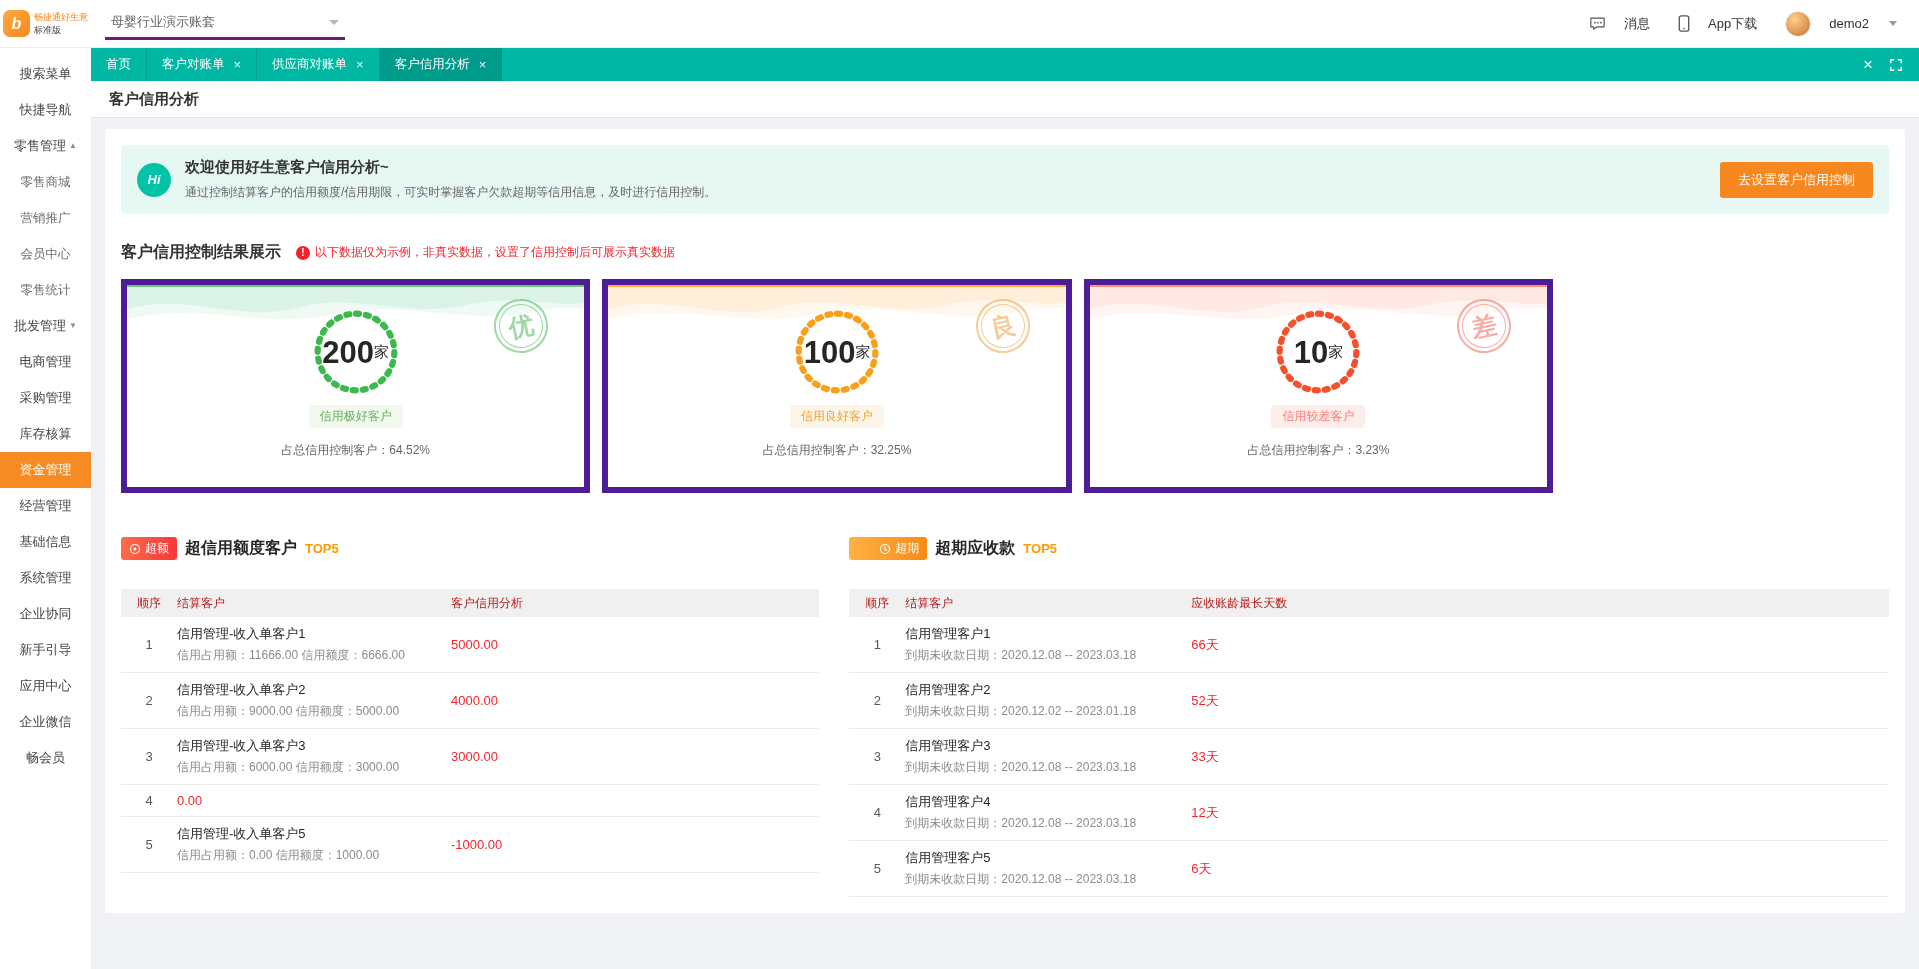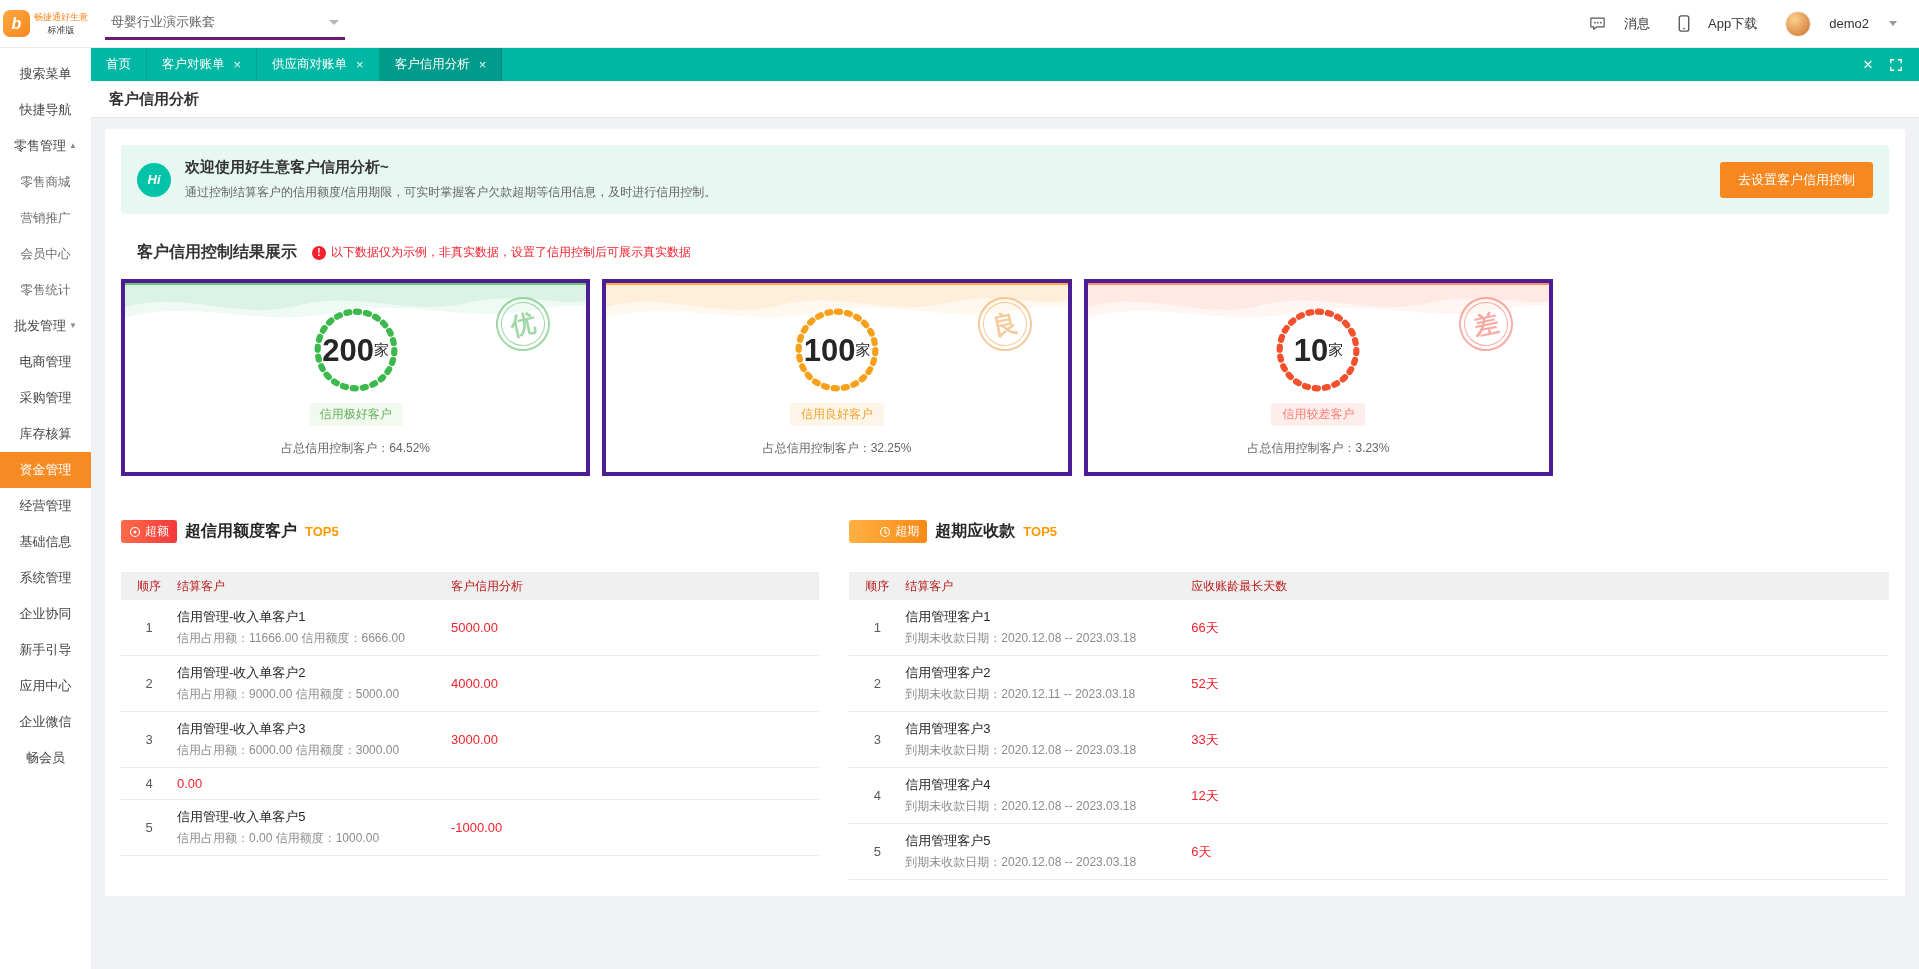--- a/index.html
+++ b/index.html
@@ -3,21 +3,21 @@
 <meta charset="utf-8">
 <style>
   *{margin:0;padding:0;box-sizing:border-box;}
   body{font-family:"Liberation Sans","DejaVu Sans",sans-serif;background:#dfe1e5;}
   .app{width:1919px;height:969px;background:#f0f2f5;display:flex;flex-direction:column;overflow:hidden;font-size:13px;color:#333;}
 
   
   .topbar{height:48px;flex:0 0 48px;background:#fff;display:flex;align-items:center;border-bottom:1px solid #ededed;}
   .logo{width:91px;height:100%;display:flex;align-items:center;gap:4px;padding:0 3px;cursor:pointer;}
   .logo-mark{width:27px;height:27px;border-radius:7px;background:linear-gradient(135deg,#ffa940,#f7871f);color:#fff;font-weight:700;font-style:italic;display:flex;align-items:center;justify-content:center;font-size:16px;flex:0 0 27px;}
-  .logo-text{display:flex;flex-direction:column;line-height:1.35;align-items:center;}
+  .logo-text{display:flex;flex-direction:column;line-height:1.35;}
   .brand{color:#f7871f;font-size:9px;white-space:nowrap;}
   .edition{color:#444;font-size:9px;}
   .account-select{margin-left:14px;width:240px;display:flex;align-items:center;justify-content:space-between;border-bottom:3px solid #701a75;padding:6px 6px;color:#666;cursor:pointer;}
   .chev{width:0;height:0;border-left:5px solid transparent;border-right:5px solid transparent;border-top:5px solid #b8b8b8;}
   .topbar-right{margin-left:auto;display:flex;align-items:center;gap:28px;padding-right:22px;}
   .top-item{display:flex;align-items:center;gap:18px;cursor:pointer;font-size:13px;color:#333;}
   .avatar{width:26px;height:26px;border-radius:50%;background:radial-gradient(circle at 35% 30%,#ffd08a,#c96f2f);border:1px solid #eee;}
   .caret-down{width:0;height:0;border-left:4px solid transparent;border-right:4px solid transparent;border-top:5px solid #999;margin-left:2px;}
 
   
@@ -50,29 +50,29 @@
   .content{flex:1;overflow:auto;padding:12px 14px;}
   .panel{background:#fff;border-radius:2px;padding:16px;min-height:655px;}
 
   .banner{background:#e7f8f3;border-radius:4px;display:flex;align-items:center;gap:14px;padding:13px 16px;}
   .hi{width:34px;height:34px;border-radius:50%;background:#00c3a8;color:#fff;display:flex;align-items:center;justify-content:center;font-style:italic;font-weight:700;font-size:13px;flex:0 0 34px;}
   .banner-title{font-size:15px;font-weight:700;color:#333;margin-bottom:7px;}
   .banner-desc{font-size:12px;color:#666;}
   .banner-btn{margin-left:auto;background:#f7871f;color:#fff;border:none;border-radius:3px;padding:9px 18px;font-size:13px;cursor:pointer;font-family:inherit;}
 
   .section-head{display:flex;align-items:center;gap:7px;margin-top:28px;}
-  .section-title{font-size:16px;font-weight:700;color:#333;margin-left:16px;}
+  .section-title{font-size:16px;font-weight:700;color:#333;}
   .notice{display:flex;align-items:center;gap:5px;margin-left:8px;}
   .notice-icon{width:14px;height:14px;border-radius:50%;background:#f5222d;color:#fff;font-size:10px;font-weight:700;display:flex;align-items:center;justify-content:center;}
   .notice-icon::before{content:"!";}
   .notice-text{color:#f5222d;font-size:12px;}
 
   
   .cards{display:flex;gap:12px;margin-top:16px;width:81%;}
-  .card{flex:1;position:relative;border:4px solid #4c1d95;background:#fff;text-align:center;padding:21px 0 15px;overflow:hidden;}
+  .card{flex:1;position:relative;border:6px solid #4c1d95;background:#fff;text-align:center;padding:21px 0 28px;overflow:hidden;}
   .card::before{content:"";position:absolute;top:0;left:0;right:0;height:2px;}
   .card.good::before{background:#6abf5e;}
   .card.fair::before{background:#ffa02e;}
   .card.poor::before{background:#ff7e57;}
   .wave{position:absolute;top:0;left:0;width:100%;height:52px;pointer-events:none;}
   .card.good .wave{color:#7fd8a6;}
   .card.fair .wave{color:#ffc778;}
   .card.poor .wave{color:#ffb49e;}
   .gauge{position:relative;width:92px;height:92px;margin:0 auto;}
   .card.good .gauge{color:#3cb94c;}
@@ -420,21 +420,21 @@
                 <div>
                     <div class="td-name">信用管理客户1</div>
                     <div class="td-detail">到期未收款日期：2020.12.08 -- 2023.03.18</div>
                   </div>
                 <div class="td-val">66天</div>
               </div>
               <div class="trow">
                 <div class="td-idx">2</div>
                 <div>
                     <div class="td-name">信用管理客户2</div>
-                    <div class="td-detail">到期未收款日期：2020.12.11 -- 2023.03.18</div>
+                    <div class="td-detail">到期未收款日期：2020.12.02 -- 2023.01.18</div>
                   </div>
                 <div class="td-val">52天</div>
               </div>
               <div class="trow">
                 <div class="td-idx">3</div>
                 <div>
                     <div class="td-name">信用管理客户3</div>
                     <div class="td-detail">到期未收款日期：2020.12.08 -- 2023.03.18</div>
                   </div>
                 <div class="td-val">33天</div>

